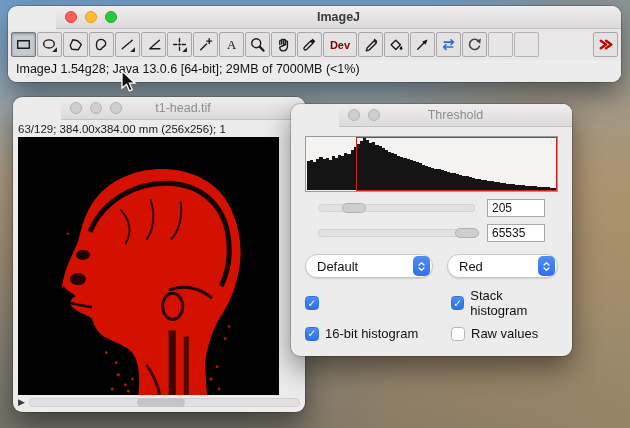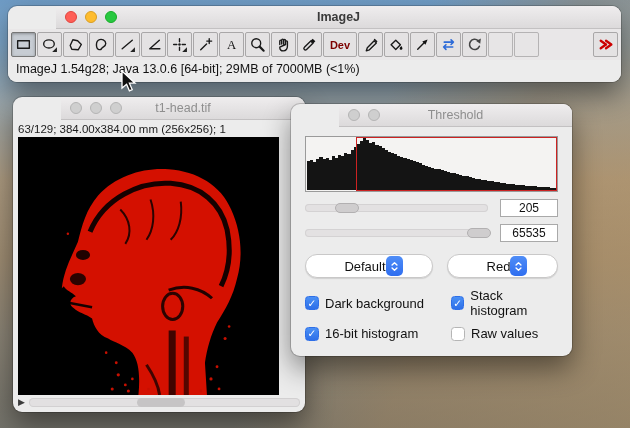--- a/index.html
+++ b/index.html
@@ -54,35 +54,35 @@
   #stack-thumb { position:absolute; top:0; left:40%; width:48px; height:9px; background:#c6c4c5; border-radius:5px; }
 
   
   #win-thresh { left:291px; top:104px; width:281px; }
   #thresh-body { padding:9px 14px 13px; }
   #histogram { position:relative; height:56px; border:1px solid #9a9a9a; background:#f4f3f2; }
   #histogram-bars { position:absolute; inset:1px; display:flex; align-items:flex-end; }
   #histogram-bars .bar { flex:1 1 auto; background:#141414; }
   #red-region { position:absolute; top:0; bottom:0; right:0; border:1.5px solid #cc2222; }
   #percent-label { font-size:11px; color:#3e3e3e; margin:3px 0 7px; }
-  .slider-row { display:flex; align-items:center; gap:12px; margin:7px 0; height:18px;text-align:center; }
+  .slider-row { display:flex; align-items:center; gap:12px; margin:7px 13px; height:18px; }
   .slider-track { position:relative; flex:1; height:8px; border-radius:4px; background:#e3e1e2; box-shadow:inset 0 0 0 1px #d4d2d3; }
   .slider-thumb {
     position:absolute; top:50%; transform:translate(-50%,-50%);
     width:24px; height:10px; border-radius:5px; background:#cfcdce; border:1px solid #b2b0b1;
   }
   .value-box {
     width:58px; height:18px; background:#fff; border:1px solid #a9a9a9;
     font-size:12px; color:#111; padding:1px 4px; line-height:15px;
   }
   #select-row { display:flex; gap:14px; margin:12px 0 10px; }
   .select {
     height:24px; background:#fff; border:1px solid #c9c8c8; border-radius:12px;
     box-shadow:0 1px 1px rgba(0,0,0,.12); display:flex; align-items:center;
-    padding:0 2px 0 11px; justify-content:center;
+    padding:0 2px 0 11px; justify-content:space-between;
   }
   .select.w1 { width:128px; } .select.w2 { width:111px; }
   .select-label { font-size:13px; color:#111; }
   .select-capsule {
     width:17px; height:20px; border-radius:5px; display:flex; align-items:center; justify-content:center;
     background:linear-gradient(#4f8df7,#2f6ef0);
   }
   #checkbox-grid { display:grid; grid-template-columns:146px 1fr; row-gap:8px; margin:4px 0 2px; }
   .cb { display:flex; align-items:center; gap:6px; }
   .cb-box {
@@ -414,21 +414,20 @@
           <svg viewBox="0 0 16 16" width="13" height="15">
               <path d="M5,6.3 L8,3.4 L11,6.3 M5,9.7 L8,12.6 L11,9.7" stroke="#fff" stroke-width="1.7" fill="none" stroke-linecap="round" stroke-linejoin="round"></path>
             </svg>
         </span>
       </div>
     </div>
 
     <div id="checkbox-grid">
         <div class="cb">
           <span class="cb-box on">✓</span>
-          <span class="cb-label">Dark background</span>
         </div>
         <div class="cb">
           <span class="cb-box on">✓</span>
           <span class="cb-label">Stack histogram</span>
         </div>
         <div class="cb">
           <span class="cb-box on">✓</span>
           <span class="cb-label">16-bit histogram</span>
         </div>
         <div class="cb">

